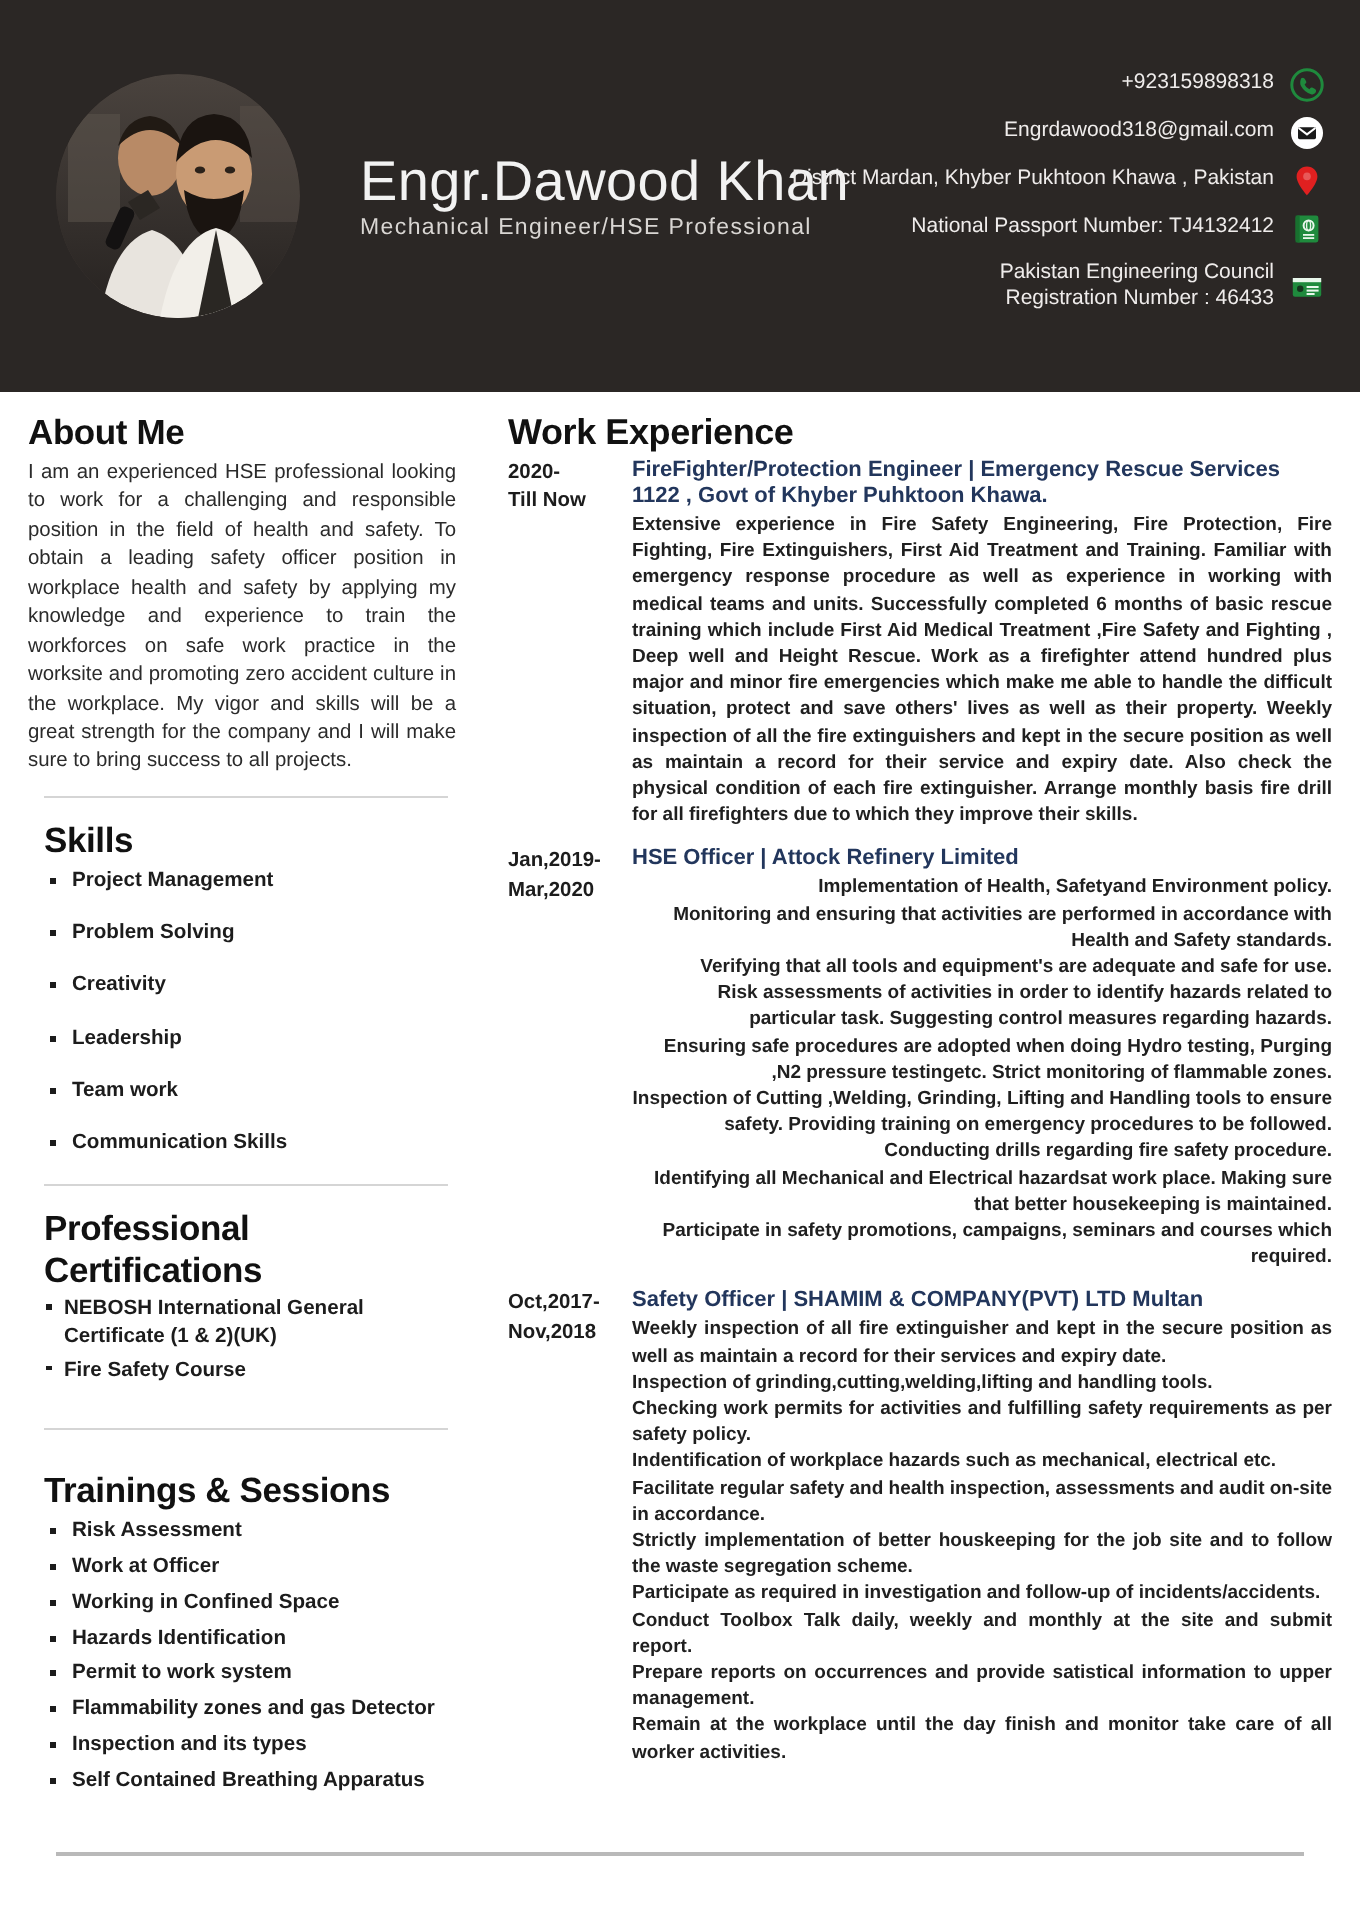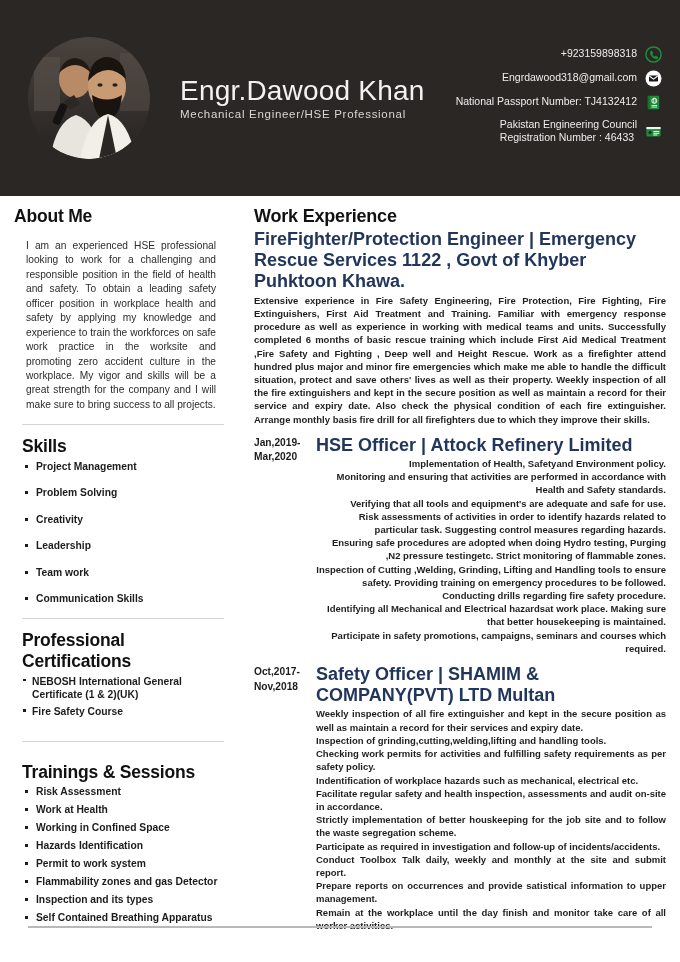--- a/index.html
+++ b/index.html
@@ -73,21 +73,21 @@
   }
   .crow {
     display: flex;
     align-items: center;
     justify-content: flex-end;
     gap: 8px;
   }
   .ctext {
     font-size: 10.5px;
     color: #efeceb;
-    text-align: left;
+    text-align: right;
     line-height: 1.28;
     white-space: pre-line;
   }
   .cicon {
     width: 17px;
     height: 17px;
     flex: 0 0 17px;
     display: flex;
     align-items: center;
     justify-content: center;
@@ -121,21 +121,21 @@
     margin: 0 0 3px 0;
   }
   .left .sec-title { padding-left: 8px; }
   .about-title { padding-left: 0 !important; }
 
   .about-text {
     font-size: 10.2px;
     line-height: 1.42;
     color: #2b2b2b;
     text-align: justify;
-    margin: 12px;
+    margin: 0;
   }
 
   .divider {
     height: 1px;
     background: #d5d5d5;
     margin: 9px 4px 11px 8px;
   }
 
   ul.bullets {
     margin: 3px 0 0 0;
@@ -184,21 +184,21 @@
     color: #1c1c1c;
     line-height: 1.42;
     padding-top: 1px;
     white-space: pre-line;
   }
   .job-main {
     flex: 1 1 auto;
     min-width: 0;
   }
   .job-title {
-    font-size: 18px;
+    font-size: 11px;
     font-weight: 700;
     color: #22365c;
     line-height: 1.18;
     margin-bottom: 1px;
   }
   .job-desc {
     font-size: 9.5px;
     font-weight: 700;
     color: #1f1f1f;
     line-height: 1.39;
@@ -277,20 +277,29 @@
         <span class="ctext">Engrdawood318@gmail.com</span>
         <span class="cicon">
           <svg width="17" height="17" viewBox="0 0 17 17" xmlns="http://www.w3.org/2000/svg">
             <circle cx="8.5" cy="8.5" r="8" fill="#ffffff"></circle>
             <rect x="4" y="5.6" width="9" height="6" rx="0.8" fill="#1a1a1a"></rect>
             <path d="M4.3 6 l4.2 3.2 l4.2 -3.2" fill="none" stroke="#ffffff" stroke-width="1.05"></path>
           </svg>
         </span>
       </div>
 
+      <div class="crow">
+        <span class="ctext">District Mardan, Khyber Pukhtoon Khawa , Pakistan</span>
+        <span class="cicon">
+          <svg width="17" height="17" viewBox="0 0 17 17" xmlns="http://www.w3.org/2000/svg">
+            <path d="M8.5 1.2 c-3 0 -5.2 2.2 -5.2 5.1 c0 3.7 5.2 9.4 5.2 9.4 s5.2 -5.7 5.2 -9.4 c0 -2.9 -2.2 -5.1 -5.2 -5.1z" fill="#e02020"></path>
+            <circle cx="8.5" cy="6.2" r="1.9" fill="#ffffff" opacity="0.25"></circle>
+          </svg>
+        </span>
+      </div>
 
       <div class="crow">
         <span class="ctext">National Passport Number: TJ4132412</span>
         <span class="cicon">
           <svg width="17" height="17" viewBox="0 0 17 17" xmlns="http://www.w3.org/2000/svg">
             <rect x="2.8" y="1.8" width="11.4" height="13.4" rx="1.2" fill="#1f8a3d"></rect>
             <rect x="2.8" y="1.8" width="2" height="13.4" fill="#18702f"></rect>
             <circle cx="9.3" cy="6.8" r="2.5" fill="none" stroke="#e9f7ec" stroke-width="1"></circle>
             <ellipse cx="9.3" cy="6.8" rx="1" ry="2.5" fill="none" stroke="#e9f7ec" stroke-width="0.7"></ellipse>
             <rect x="6.5" y="11" width="5.6" height="0.9" fill="#e9f7ec"></rect>
@@ -349,37 +358,39 @@
           <li>Fire Safety Course</li>
         </ul>
       </div>
 
       <div class="divider" style="margin-top:22px;margin-bottom:20px;"></div>
 
       <div>
         <div class="sec-title">Trainings &amp; Sessions</div>
         <ul class="bullets tight">
           <li>Risk Assessment</li>
-          <li>Work at Health</li>
+          <li>Work at Officer</li>
           <li>Working in Confined Space</li>
           <li>Hazards Identification</li>
           <li>Permit to work system</li>
           <li>Flammability zones and gas Detector</li>
           <li>Inspection and its types</li>
           <li>Self Contained Breathing Apparatus</li>
         </ul>
       </div>
 
     </div>
 
     <div class="right">
 
       <div class="we-title">Work Experience</div>
 
       <div class="job">
+        <div class="job-dates">2020-
+Till Now</div>
         <div class="job-main">
           <div class="job-title">FireFighter/Protection Engineer | Emergency Rescue Services 1122 , Govt of Khyber Puhktoon Khawa.</div>
           <div class="job-desc">Extensive experience in Fire Safety Engineering, Fire Protection, Fire Fighting, Fire Extinguishers, First Aid Treatment and Training. Familiar with emergency response procedure as well as experience in working with medical teams and units. Successfully completed 6 months of basic rescue training which include First Aid Medical Treatment ,Fire Safety and Fighting , Deep well and Height Rescue. Work as a firefighter attend hundred plus major and minor fire emergencies which make me able to handle the difficult situation, protect and save others' lives as well as their property. Weekly inspection of all the fire extinguishers and kept in the secure position as well as maintain a record for their service and expiry date. Also check the physical condition of each fire extinguisher. Arrange monthly basis fire drill for all firefighters due to which they improve their skills.</div>
         </div>
       </div>
 
       <div class="job">
         <div class="job-dates">Jan,2019-
 Mar,2020</div>
         <div class="job-main">

